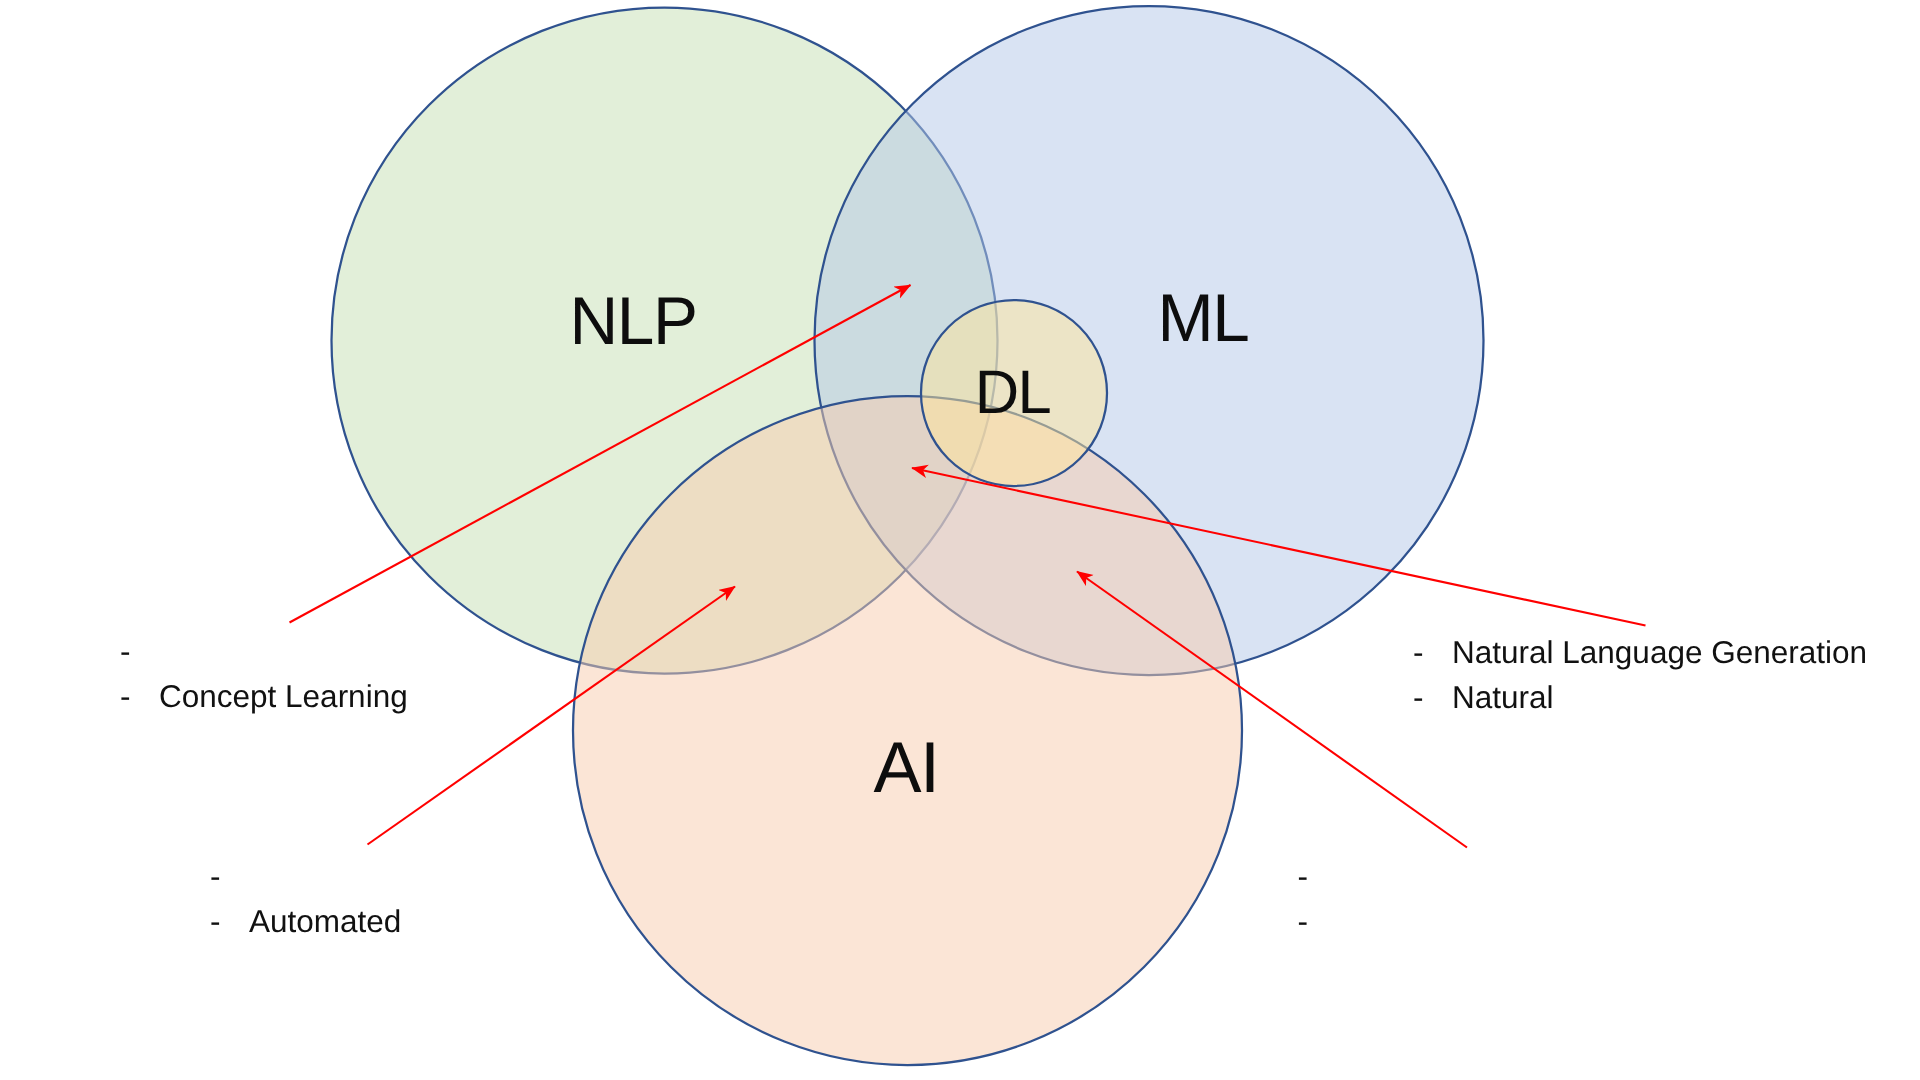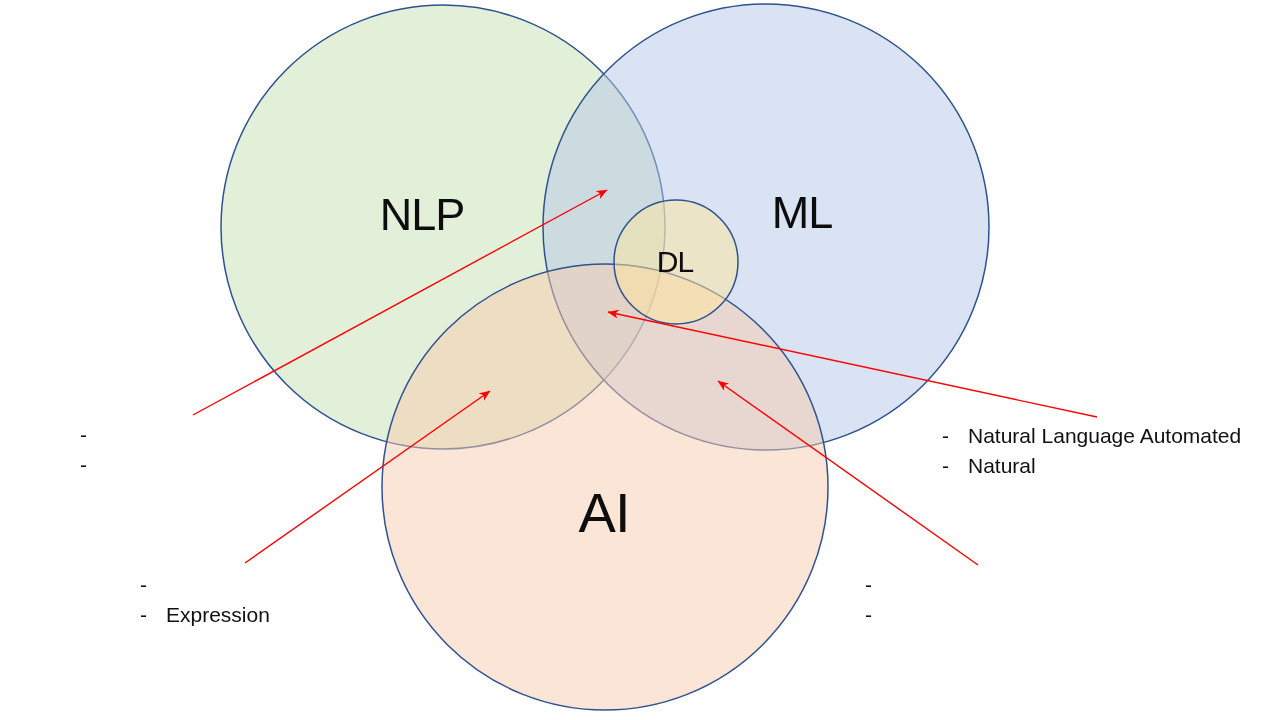--- a/index.html
+++ b/index.html
@@ -16,22 +16,22 @@
 
   .circle-label {
     position: absolute;
     transform: translate(-50%, -50%);
     font-size: 45px;
     line-height: 1;
     color: #0d0d0d;
     white-space: nowrap;
     letter-spacing: -1px;
   }
-  .circle-label.dl { font-size: 30px; }
-  .circle-label.ai { font-size: 56px; }
+  .circle-label.dl { font-size: 41px; }
+  .circle-label.ai { font-size: 48px; }
 
   .callout {
     position: absolute;
     font-size: 21px;
     color: #111111;
   }
   .callout-line { display: flex; line-height: 30px; white-space: nowrap; }
   .callout-line .dash { width: 26px; flex: 0 0 26px; }
 
   .callout.tl { left: 80px;  top: 420px; }
@@ -66,37 +66,38 @@
   <div class="circle-label" style="left:791px; top:212px;margin-left:11px;">ML</div>
   <div class="circle-label dl" style="left:675px; top:262px;">DL</div>
   <div class="circle-label ai" style="left:604px; top:513px;">AI</div>
 
   <div class="callout tl">
     <div class="callout-line">
       <span class="dash">-</span>
     </div>
     <div class="callout-line">
       <span class="dash">-</span>
+      <span>Concept Learning</span>
     </div>
   </div>
 
   <div class="callout bl">
     <div class="callout-line">
       <span class="dash">-</span>
     </div>
     <div class="callout-line">
       <span class="dash">-</span>
-      <span>Expression</span>
+      <span>Automated</span>
     </div>
   </div>
 
   <div class="callout tr">
     <div class="callout-line">
       <span class="dash">-</span>
-      <span>Natural Language Automated</span>
+      <span>Natural Language Generation</span>
     </div>
     <div class="callout-line">
       <span class="dash">-</span>
       <span>Natural</span>
     </div>
   </div>
 
   <div class="callout br">
     <div class="callout-line">
       <span class="dash">-</span>

